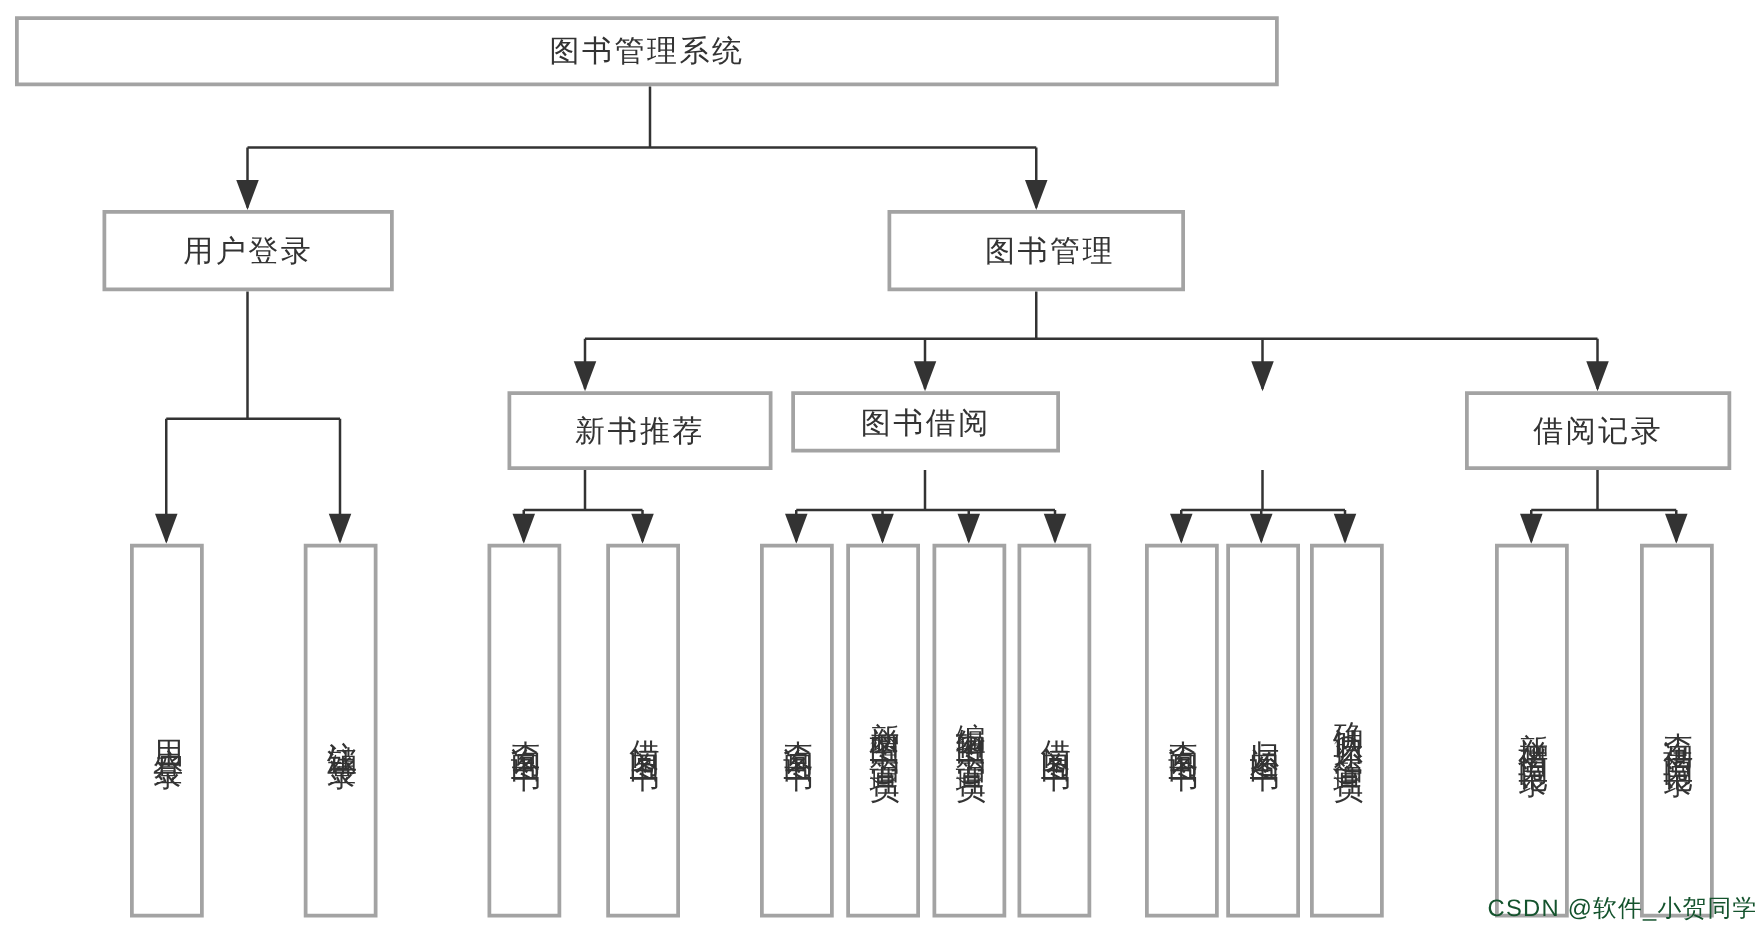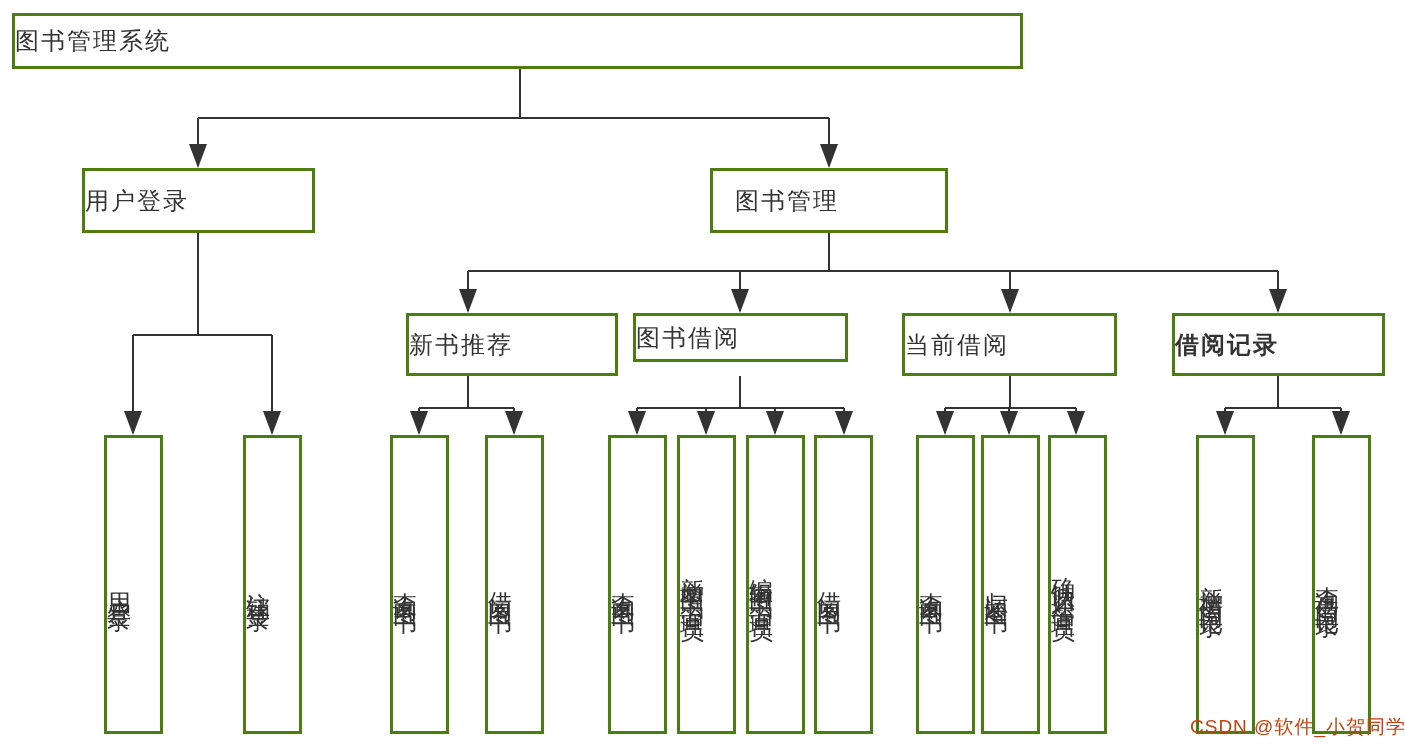--- a/index.html
+++ b/index.html
@@ -1,35 +1,35 @@
 <!DOCTYPE html>
 <html><head>
 <meta charset="utf-8">
 <style>
   html,body{margin:0;padding:0;background:#ffffff;}
   body{width:1405px;height:747px;position:relative;overflow:hidden;
        font-family:"Liberation Sans",sans-serif;}
   .stage{position:absolute;left:0;top:0;width:1405px;height:747px;}
   svg.wires{position:absolute;left:0;top:0;}
-  .box{position:absolute;box-sizing:border-box;border:3px solid #4d7c0f;
-       background:#ffffff;display:flex;align-items:center;justify-content:flex-start;}
+  .box{position:absolute;box-sizing:border-box;border:3px solid #a3a3a3;
+       background:#ffffff;display:flex;align-items:center;justify-content:center;}
   .hlabel{font-size:24px;letter-spacing:2px;color:#333333;white-space:nowrap;}
   .vlabel{writing-mode:vertical-rl;text-orientation:mixed;font-size:24px;
           letter-spacing:6px;color:#333333;line-height:1;}
   
   .b-root {left:12px;  top:13px;  width:1011px;height:56px;}
   .b-login{left:82px;  top:168px; width:233px; height:65px;}
   .b-mgmt {left:710px; top:168px; width:238px; height:65px;padding-left:22px;}
   .b-nb   {left:362px; top:313px; width:212px; height:63px;margin-left:44px;}
   .b-bb   {left:633px; top:313px; width:215px; height:49px;}
   .b-cb   {left:902px; top:313px; width:215px; height:63px;}
-  .b-br   {left:1172px;top:313px; width:213px; height:63px;font-weight:bold;}
+  .b-br   {left:1172px;top:313px; width:213px; height:63px;}
   .leaf   {top:435px;  width:59px; height:299px;}
   .watermark{position:absolute;left:1190px;top:714px;font-size:19px;
-             color:#c2410c;white-space:nowrap;letter-spacing:1px;}
+             color:#14532d;white-space:nowrap;letter-spacing:1px;}
 </style>
 </head>
 <body>
 
 <div class="stage">
 
   <svg class="wires" width="1405" height="747">
     <g stroke="#333333" stroke-width="2" fill="none">
 
       <path d="M520,69 V118"></path>
@@ -105,23 +105,20 @@
   <div class="box b-mgmt">
     <span class="hlabel">图书管理</span>
   </div>
 
   <div class="box b-nb">
     <span class="hlabel">新书推荐</span>
   </div>
   <div class="box b-bb">
     <span class="hlabel">图书借阅</span>
   </div>
-  <div class="box b-cb">
-    <span class="hlabel">当前借阅</span>
-  </div>
   <div class="box b-br">
     <span class="hlabel">借阅记录</span>
   </div>
 
   <div class="box leaf" style="left:104px">
     <span class="vlabel">用户登录</span>
   </div>
   <div class="box leaf" style="left:243px">
     <span class="vlabel">注销登录</span>
   </div>

